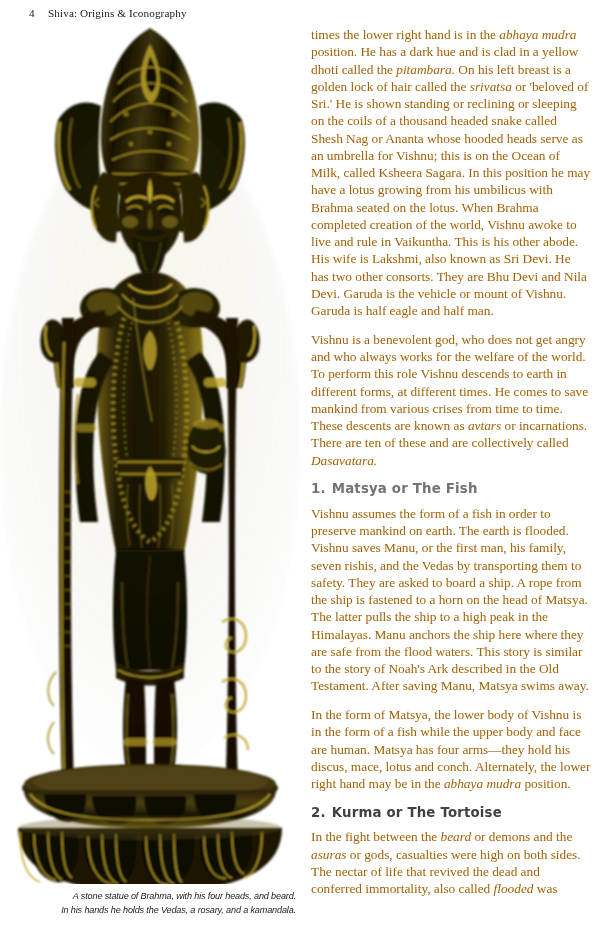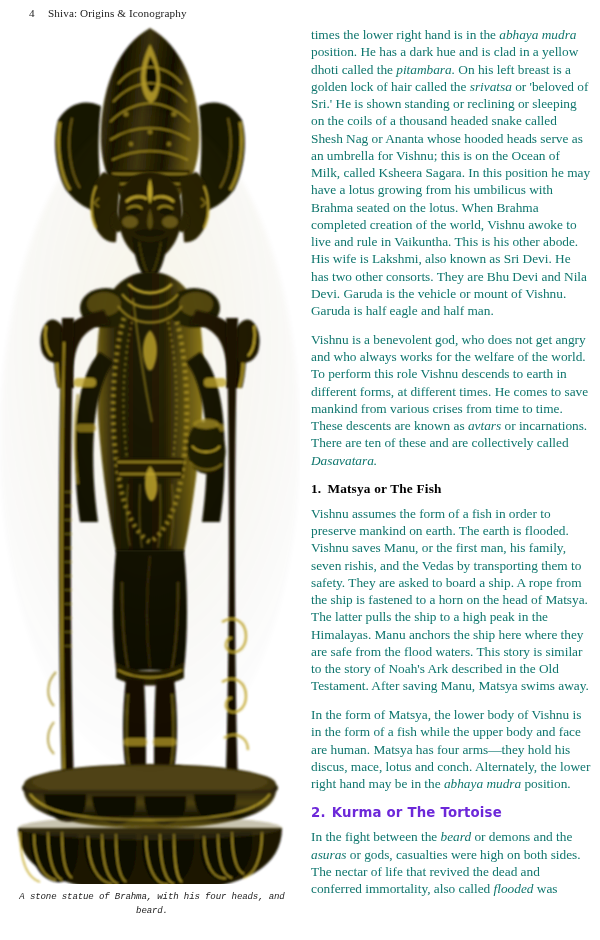--- a/index.html
+++ b/index.html
@@ -51,22 +51,22 @@
     width: 300px;
     height: 862px;
     background: #fffffe;
     overflow: hidden;
   }
 
   #figure-caption {
     position: absolute;
     left: 8px; top: 868px;
     width: 288px;
-    text-align: center;
-    font-family: Liberation Mono, monospace;
+    text-align: right;
+    font-family: Liberation Sans, sans-serif;
     font-style: italic;
     font-size: 9.1px;
     line-height: 13.5px;
     color: #1c1c1c;
     letter-spacing: -0.15px;
   }
 
   
   #statue-svg {
     position: absolute;
@@ -80,21 +80,21 @@
   #text-column {
     position: absolute;
     left: 311px; top: 26px;
     width: 280px;
     height: 905px;
   }
   .para {
     font-family: "Liberation Serif", "DejaVu Serif", serif;
     font-size: 13.35px;
     line-height: 17.25px;
-    color: #0f766e;
+    color: #a16207;
     text-align: left;
     margin: 0 0 11.5px 0;
     letter-spacing: -0.02px;
   }
   .para em { font-style: italic; }
 
   .section-head {
     font-family: "DejaVu Sans", "Liberation Sans", sans-serif;
     font-size: 13.3px;
     line-height: 17px;
@@ -399,31 +399,32 @@
         </g>
         <ellipse cx="150" cy="806" rx="132" ry="12" fill="#615214" opacity="0.35"></ellipse>
       </g>
 
       <ellipse cx="150" cy="420" rx="150" ry="330" fill="url(#glowG)" opacity="0.18" filter="url(#soft2)"></ellipse>
     </svg>
   </div>
 
   <div id="figure-caption">
     <div>A stone statue of Brahma, with his four heads, and beard.</div>
+    <div>In his hands he holds the Vedas, a rosary, and a kamandala.</div>
   </div>
 </div>
 
 <div id="text-column">
 
   <p class="para">times the  lower right hand is in the <em>abhaya mudra</em> position. He has a dark hue and is clad in a yellow dhoti called the <em>pitambara.</em> On his left breast is a golden lock of hair called the <em>srivatsa</em> or 'beloved of Sri.' He is shown standing or reclining or sleeping on the coils of a thousand headed snake called Shesh Nag or Ananta whose hooded heads serve as an umbrella for Vishnu; this is on the Ocean of Milk, called Ksheera Sagara. In this position he may have a lotus growing from his umbilicus with Brahma seated on the lotus. When Brahma completed creation of the world, Vishnu awoke to live and rule in Vaikuntha. This is his other abode. His wife is Lakshmi, also known as Sri Devi. He has two other consorts. They are Bhu Devi and Nila Devi.  Garuda is the vehicle or mount of Vishnu. Garuda is half eagle and half man.</p>
   <p class="para">Vishnu is a benevolent god, who does not get angry and who always works for the welfare of the world. To perform this role Vishnu descends to earth in different forms, at different times. He comes to save mankind from various crises from time to time. These descents are known as <em>avtars</em> or incarnations. There are ten of these and are collectively called <em>Dasavatara.</em></p>
 
-  <h3 class="section-head" style="color: #000000; font-family: Liberation Serif, serif;">
+  <h3 class="section-head" style="color: #737373;">
     <span class="num">1.</span><span>Matsya or The Fish</span>
   </h3>
   <p class="para">Vishnu assumes the form of a fish in order to preserve mankind on earth. The earth is flooded. Vishnu saves Manu, or the first man, his family, seven rishis, and the Vedas by transporting them to safety. They are asked to board a ship. A rope from the ship is fastened to a horn on the head of Matsya. The latter pulls the ship to a high peak in the Himalayas. Manu anchors the ship here where they are safe from the flood waters.  This story is similar to the story of Noah's Ark described in the Old Testament. After saving Manu, Matsya swims away.</p>
   <p class="para">In the form of Matsya, the lower body of Vishnu is in the form of a fish while the upper body and face are human. Matsya has four arms—they hold his discus, mace, lotus and conch. Alternately, the lower right hand may be in the <em>abhaya mudra</em> position.</p>
 
-  <h3 class="section-head" style="color: #6d28d9;">
+  <h3 class="section-head" style="color: #404040;">
     <span class="num">2.</span><span>Kurma or The Tortoise</span>
   </h3>
   <p class="para">In the fight between the <em>beard</em> or demons and the <em>asuras</em> or gods, casualties were high on both sides. The nectar of life that revived the dead and conferred immortality, also called <em>flooded</em> was</p>
 </div>
 
 </body></html>

